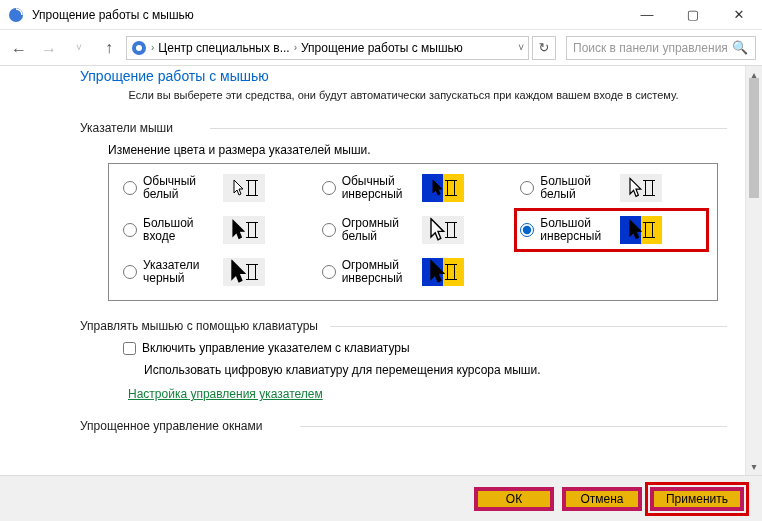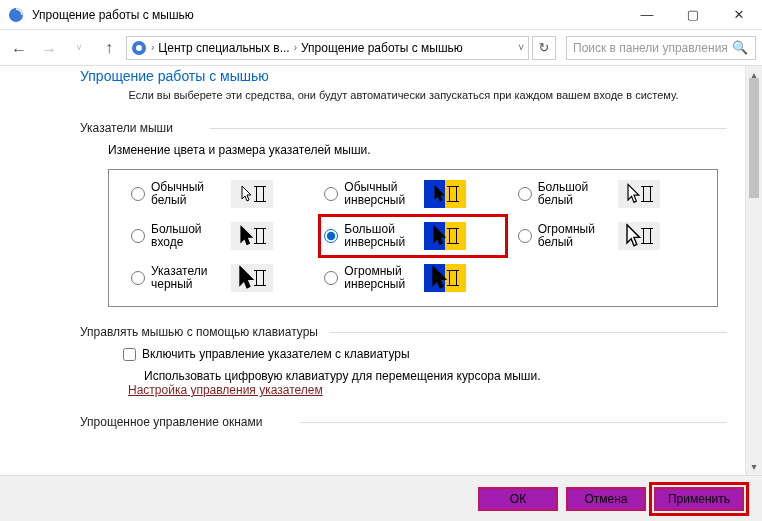--- a/index.html
+++ b/index.html
@@ -35,40 +35,40 @@
   .subtext { font-size: 11px; color: #222; margin-top: 4px; line-height: 1.4; text-align: center; }
 
   .section-title { font-size: 12px; color: #222; margin-top: 18px; position: relative; }
   .section-title::after { content:""; position:absolute; left: 130px; right:0; top:50%; height:1px; background:#ddd; }
   .section-title.w2::after { left: 250px; }
   .section-title.w3::after { left: 220px; }
 
   .indent { margin-left: 28px; }
   .caption { font-size: 12px; margin-top: 8px; }
 
-  .pointer-box { border: 1px solid #888; margin-top: 12px; padding: 6px 20px 10px; width: 610px; }
+  .pointer-box { border: 1px solid #888; margin-top: 6px; padding: 6px 12px 10px; width: 610px; }
   .pointer-grid { display: grid; grid-template-columns: repeat(3, 1fr); gap: 6px 12px; }
   .pcell { display: flex; align-items: center; gap: 6px; font-size: 12px; position: relative; padding: 4px 2px; }
   .pcell input[type=radio] { width: 14px; height: 14px; accent-color: #0066cc; }
   .plabel { width: 74px; line-height: 1.15; }
   .preview { width: 42px; height: 28px; background: #eee; display: flex; align-items: center; justify-content: center; gap: 2px; }
   .preview.inv { background: linear-gradient(90deg, #0033cc 50%, #ffcc00 50%); }
   .preview svg { width: 14px; height: 18px; }
   .preview .ibeam { display:inline-block; width:8px; height:16px; border-left:1px solid #000; border-right:1px solid #000; position:relative; }
   .preview .ibeam::before, .preview .ibeam::after { content:""; position:absolute; left:-3px; right:-3px; height:1px; background:#000; }
   .preview .ibeam::before { top:0 } .preview .ibeam::after { bottom:0 }
   .preview.inv .ibeam { border-color:#000; }
   .highlight { outline: 3px solid #d40000; outline-offset: 1px; }
 
   .checkbox-row { display: flex; align-items: center; gap: 6px; font-size: 12px; margin-top: 8px; margin-left: 15px; }
-  .link { color: #7f1d1d; font-size: 12px; display: block; }
+  .link { color: #15803d; font-size: 12px; margin-top: 10px; display: block; }
 
   
   .footer { position: absolute; bottom: 0; left: 0; right: 0; height: 46px; background: #f0f0f0; border-top: 1px solid #ddd; display: flex; align-items: center; justify-content: flex-end; padding-right: 18px; gap: 8px; }
-  .btn { height: 24px; min-width: 80px; padding: 0 12px; border: 2px solid #be185d; background: #a21caf; font-size: 12px; display: flex; align-items: center; justify-content: center; }
+  .btn { height: 24px; min-width: 80px; padding: 0 12px; border: 4px solid #be185d; background: #eab308; font-size: 12px; display: flex; align-items: center; justify-content: center; }
   .btn.highlight-btn { outline: 3px solid #d40000; outline-offset: 2px; }
 
   
   .cursor-arrow { stroke:#000; fill:#fff; stroke-width:1; }
   .cursor-arrow.black { fill:#000; }
 </style>
 </head>
 <body>
 
 <div class="titlebar">
@@ -156,37 +156,37 @@
           <label class="pcell">
             <input type="radio" name="ptr" style="">
             <span class="plabel">Большой входе</span>
             <span class="preview">
                 <svg viewBox="0 0 12 18" style="transform:scale(1.2)">
                   <path class="cursor-arrow black" d="M1 1 L1 14 L4 11 L6 16 L8 15 L6 10 L10 10 Z"></path>
                 </svg>
                 <span class="ibeam"></span>
               </span>
           </label>
+          <label class="pcell">
+            <input type="radio" name="ptr" style="">
+            <span class="plabel">Огромный белый</span>
+            <span class="preview">
+                <svg viewBox="0 0 12 18" style="transform:scale(1.4)">
+                  <path class="cursor-arrow" d="M1 1 L1 14 L4 11 L6 16 L8 15 L6 10 L10 10 Z"></path>
+                </svg>
+                <span class="ibeam"></span>
+              </span>
+          </label>
+
           <label class="pcell highlight">
             <input type="radio" name="ptr" checked="" style="">
             <span class="plabel">Большой инверсный</span>
             <span class="preview inv">
                 <svg viewBox="0 0 12 18" style="transform:scale(1.2)">
                   <path class="cursor-arrow black" d="M1 1 L1 14 L4 11 L6 16 L8 15 L6 10 L10 10 Z"></path>
-                </svg>
-                <span class="ibeam"></span>
-              </span>
-          </label>
-
-          <label class="pcell">
-            <input type="radio" name="ptr" style="">
-            <span class="plabel">Огромный белый</span>
-            <span class="preview">
-                <svg viewBox="0 0 12 18" style="transform:scale(1.4)">
-                  <path class="cursor-arrow" d="M1 1 L1 14 L4 11 L6 16 L8 15 L6 10 L10 10 Z"></path>
                 </svg>
                 <span class="ibeam"></span>
               </span>
           </label>
           <label class="pcell">
             <input type="radio" name="ptr" style="">
             <span class="plabel">Указатели черный</span>
             <span class="preview">
                 <svg viewBox="0 0 12 18" style="transform:scale(1.4)">
                   <path class="cursor-arrow black" d="M1 1 L1 14 L4 11 L6 16 L8 15 L6 10 L10 10 Z"></path>

